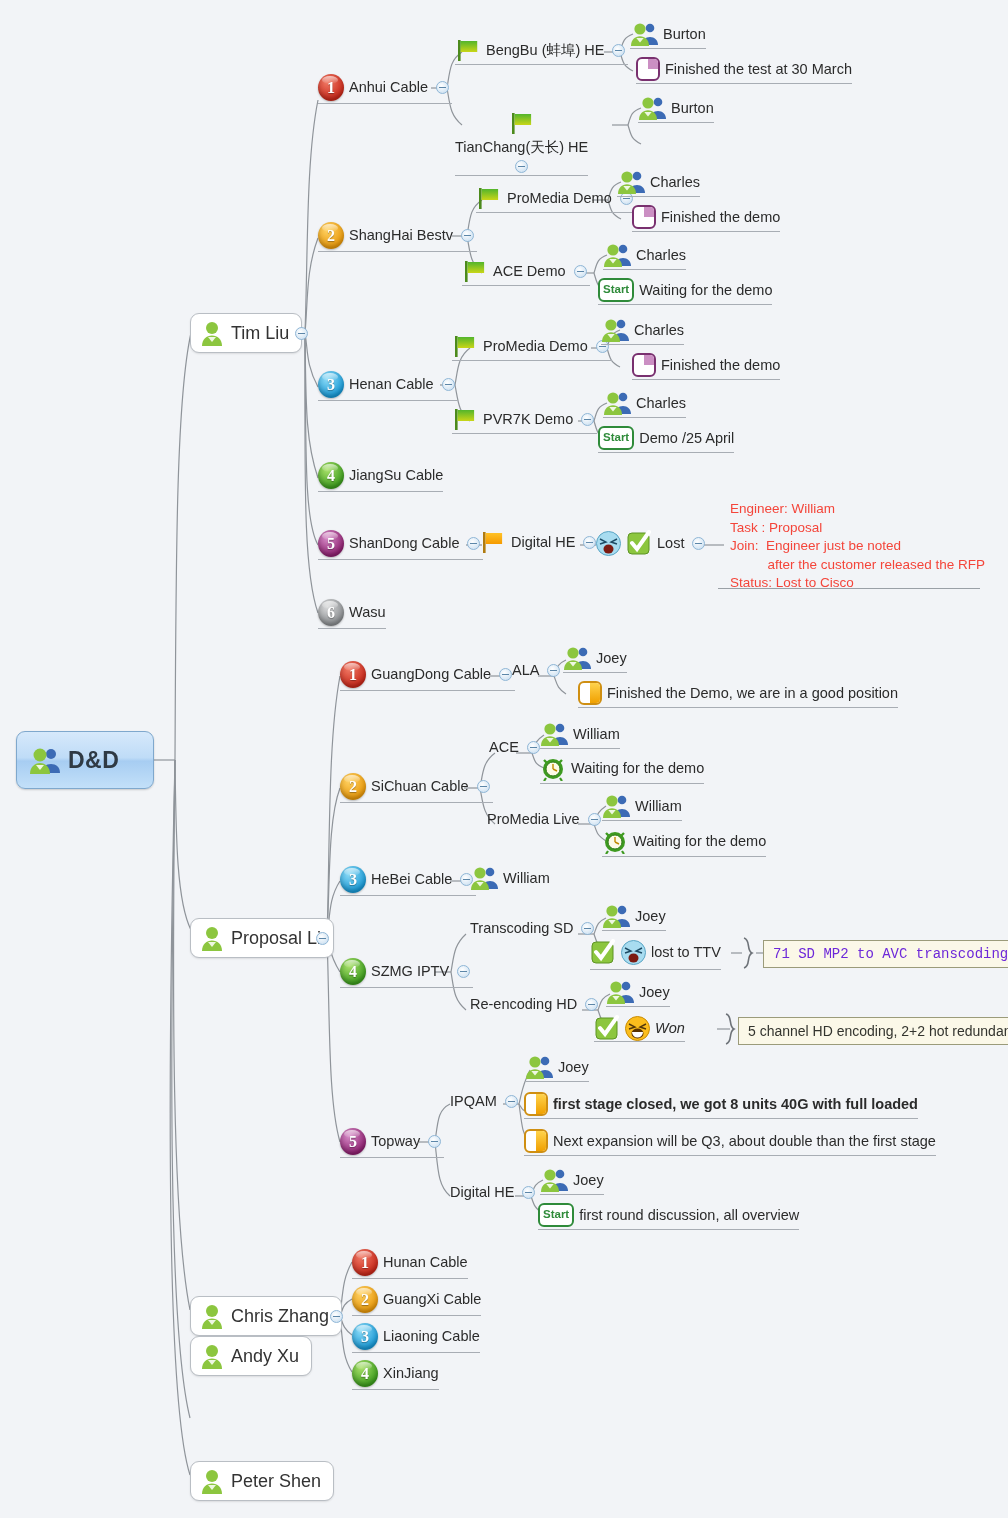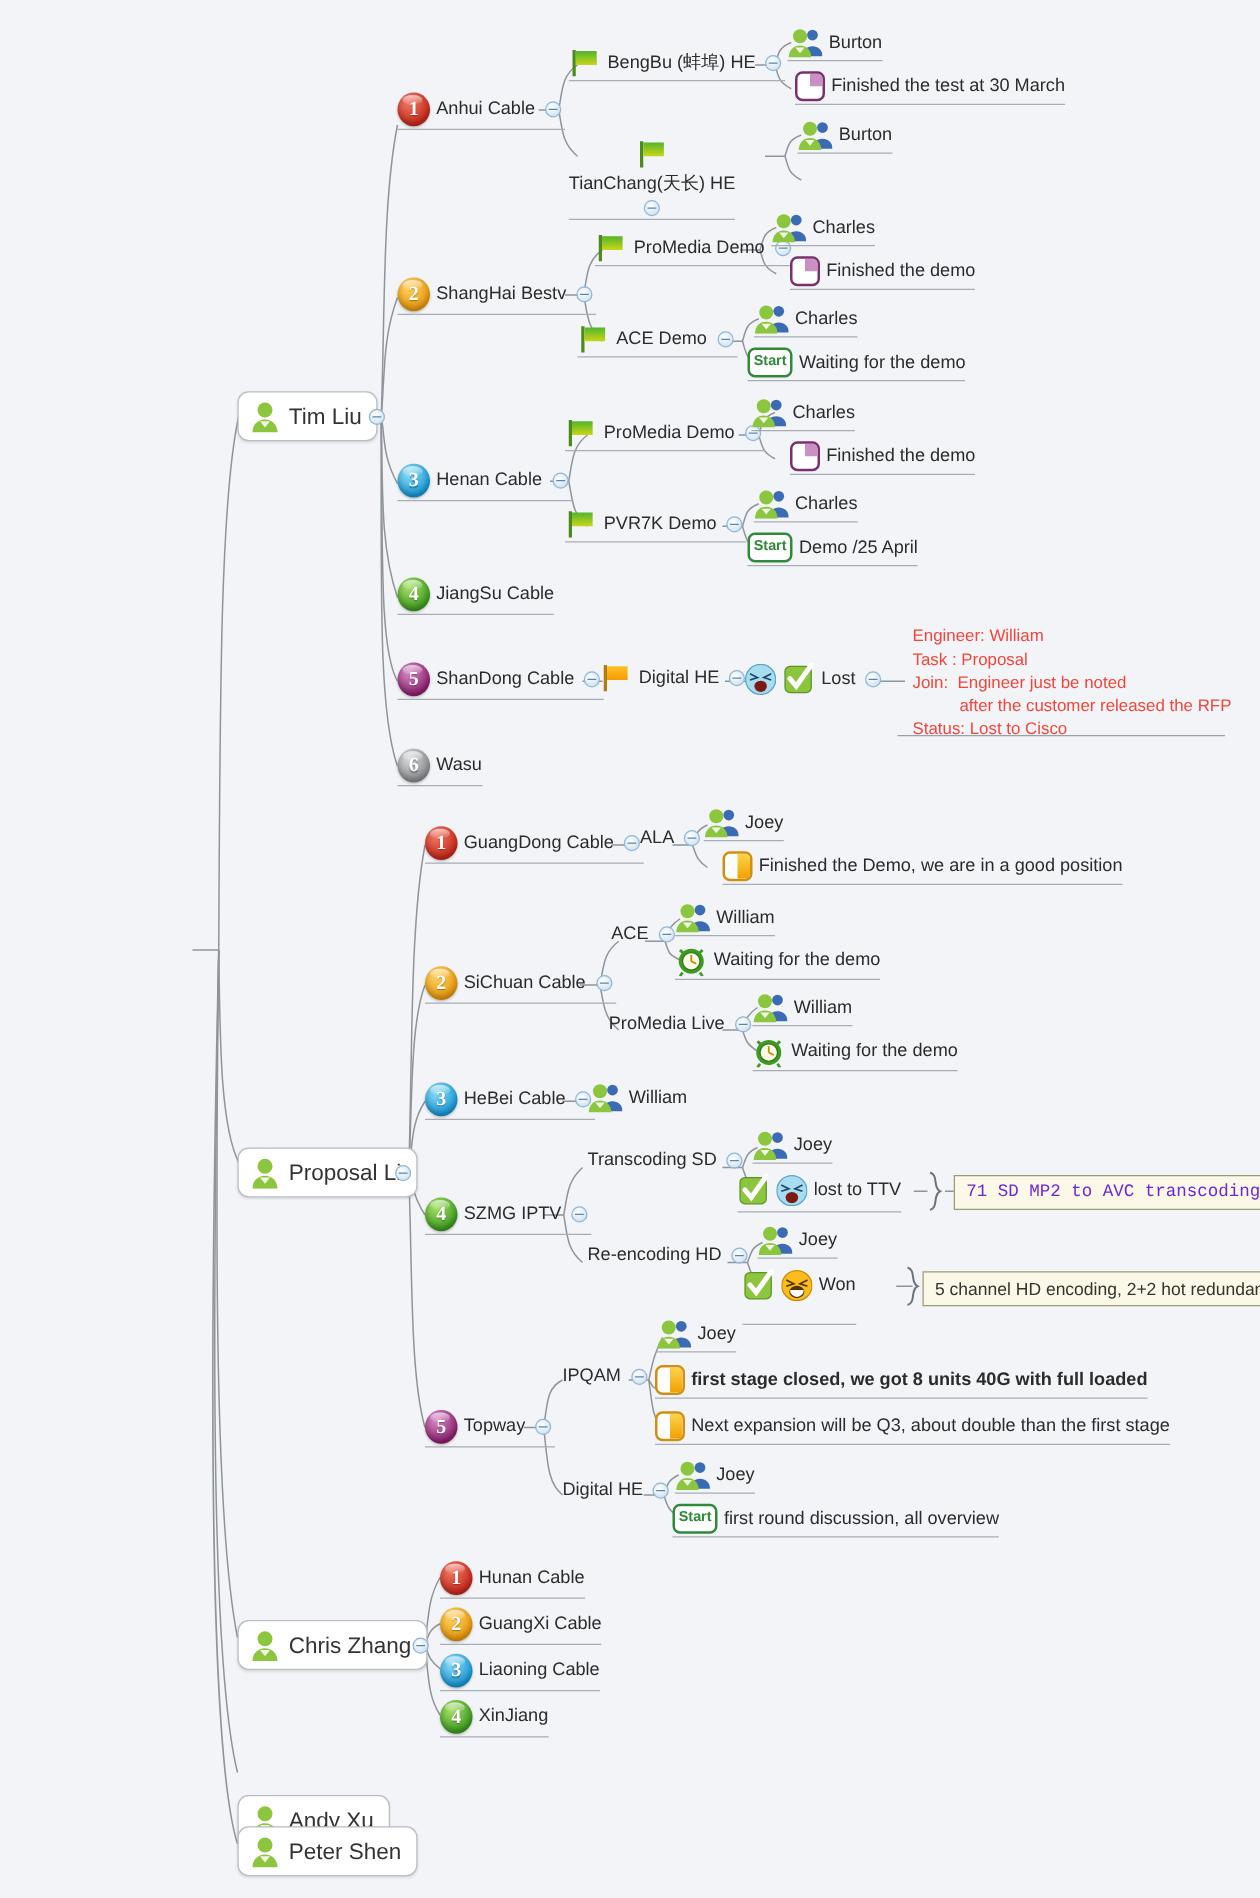--- a/index.html
+++ b/index.html
@@ -270,20 +270,32 @@
     <path d="M340 1316 C343 1324 343 1328 352 1335"></path>
     <path d="M340 1316 C343 1345 343 1358 352 1372"></path>
   </g>
 
   <g fill="none" stroke="#6e7379" stroke-width="1.6">
     <path d="M744 938 c7 2 2 12 8 15 -6 3 -1 13 -8 15"></path>
     <path d="M726 1014 c7 2 2 12 8 15 -6 3 -1 13 -8 15"></path>
   </g>
 </svg>
 
+<div class="node root">
+  <span class="ico people big">
+    <svg viewBox="0 0 32 27" width="32" height="27">
+      <circle cx="22" cy="7" r="5" fill="#3c6bb5"></circle>
+      <path d="M13 26c0-6 4-9 9-9s9 3 9 9z" fill="#3c6bb5"></path>
+      <circle cx="11" cy="8" r="6.5" fill="#8cc63f"></circle>
+      <path d="M1 27c0-7 4.6-11 10-11s10 4 10 11z" fill="#8cc63f"></path>
+      <path d="M7 18l4 5 4-5" fill="#eef7e2"></path>
+    </svg>
+  </span>
+  <span class="txt">D&amp;D</span>
+</div>
 
 <div class="node person" style="left:190px; top:313px;">
   <span class="ico person-one">
     <svg viewBox="0 0 26 25" width="26" height="25">
           <circle cx="13" cy="7" r="6" fill="#8cc63f"></circle>
           <path d="M3 25c0-6.5 4.5-10.5 10-10.5S23 18.5 23 25z" fill="#8cc63f"></path>
           <path d="M9 16l4 5 4-5" fill="#eef7e2"></path>
         </svg>
   </span>
   <span class="txt">Tim Liu</span>
@@ -780,21 +792,21 @@
     <svg viewBox="0 0 28 24" width="28" height="24">
           <circle cx="20" cy="6" r="4.3" fill="#3c6bb5"></circle>
           <path d="M12 23c0-5 3.5-8 8-8s8 3 8 8z" fill="#3c6bb5"></path>
           <circle cx="10" cy="7" r="5.6" fill="#8cc63f"></circle>
           <path d="M1 24c0-6.2 4-9.7 9-9.7s9 3.5 9 9.7z" fill="#8cc63f"></path>
           <path d="M6.3 16l3.7 4.5 3.7-4.5" fill="#eef7e2"></path>
         </svg>
   </span>
   <span class="txt">Joey</span>
 </div>
-<div class="node ul" style="left:594px; top:1015px; padding-bottom:19px;">
+<div class="node ul" style="left:594px; top:1015px; padding-bottom:1px;font-style:italic;">
   <span class="ico check">
     <svg viewBox="0 0 26 26" width="26" height="26">
           <rect x="2" y="3" width="21" height="21" rx="4" fill="#8cc63f" stroke="#5d9424"></rect>
           <path d="M6 13l5 6L23 2" stroke="#fff" stroke-width="4" fill="none" stroke-linecap="round"></path>
         </svg>
   </span>
   <span class="ico emo">
     <svg viewBox="0 0 25 25" width="25" height="25">
           <circle cx="12.5" cy="12.5" r="12" fill="#fbbd1c" stroke="#c98b00"></circle>
           <path d="M4 8l6 3-6 2" stroke="#53370a" fill="none" stroke-width="1.4"></path>
@@ -891,21 +903,21 @@
 </div>
 <div class="node ul" style="left:352px; top:1323px;">
   <span class="ico ball b3">3</span>
   <span class="txt">Liaoning Cable</span>
 </div>
 <div class="node ul" style="left:352px; top:1360px;">
   <span class="ico ball b4">4</span>
   <span class="txt">XinJiang</span>
 </div>
 
-<div class="node person" style="left:190px; top:1436px;">
+<div class="node person" style="left:190px; top:1336px;">
   <span class="ico person-one">
     <svg viewBox="0 0 26 25" width="26" height="25">
           <circle cx="13" cy="7" r="6" fill="#8cc63f"></circle>
           <path d="M3 25c0-6.5 4.5-10.5 10-10.5S23 18.5 23 25z" fill="#8cc63f"></path>
           <path d="M9 16l4 5 4-5" fill="#eef7e2"></path>
         </svg>
   </span>
   <span class="txt">Andy Xu</span>
 </div>
 <div class="node person" style="left:190px; top:1461px;">

